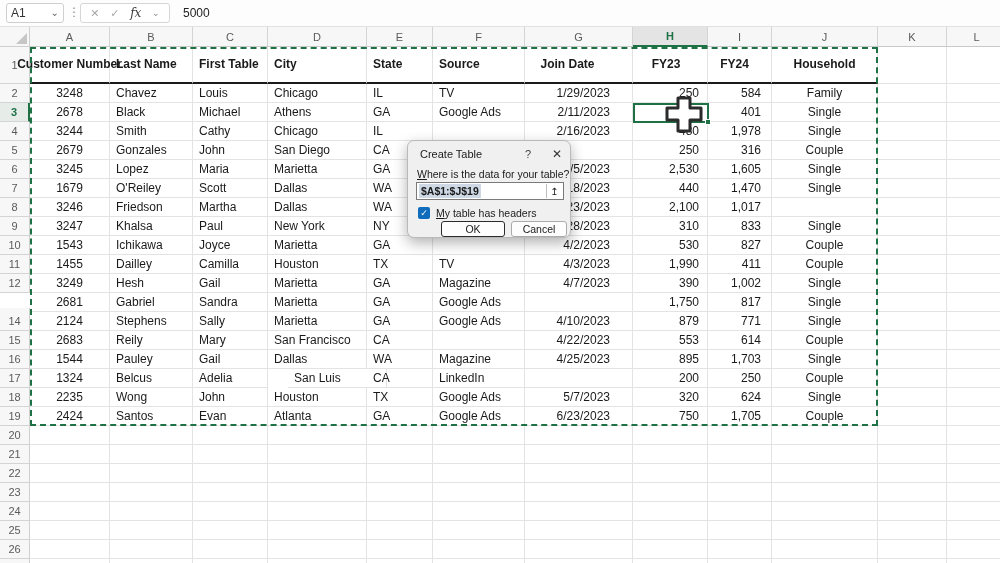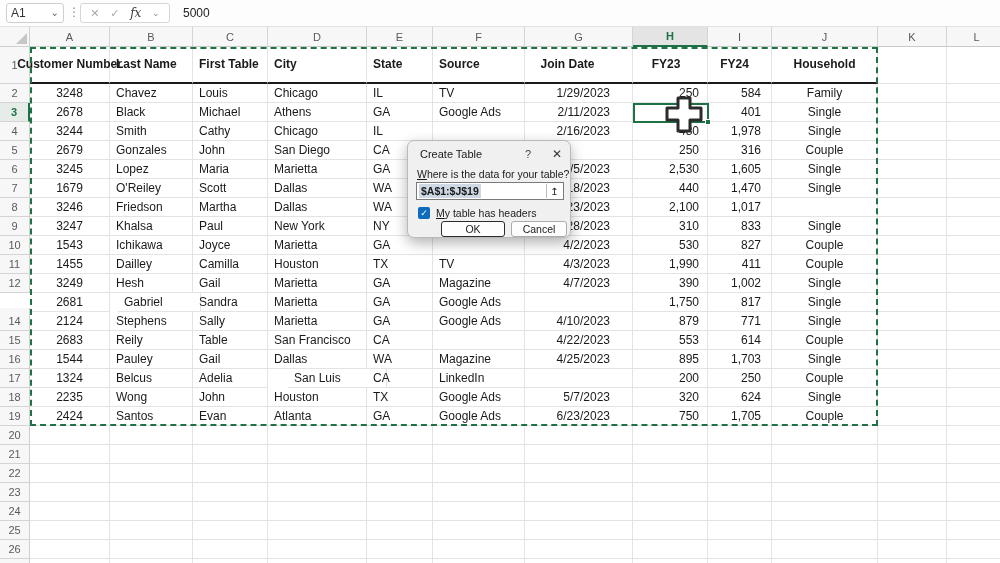--- a/index.html
+++ b/index.html
@@ -296,21 +296,21 @@
       <div class="cell a-l" style="left:268px;top:274px;width:99px;height:19px;padding-right:0px;padding-left:6px;">Marietta</div>
       <div class="cell a-l" style="left:367px;top:274px;width:66px;height:19px;padding-right:0px;padding-left:6px;">GA</div>
       <div class="cell a-l" style="left:433px;top:274px;width:92px;height:19px;padding-right:0px;padding-left:6px;">Magazine</div>
       <div class="cell a-r" style="left:525px;top:274px;width:108px;height:19px;padding-right:22px;padding-left:0px;">4/7/2023</div>
       <div class="cell a-r" style="left:633px;top:274px;width:75px;height:19px;padding-right:8px;padding-left:0px;">390</div>
       <div class="cell a-r" style="left:708px;top:274px;width:64px;height:19px;padding-right:10px;padding-left:0px;">1,002</div>
       <div class="cell a-c" style="left:772px;top:274px;width:106px;height:19px;padding-right:0px;padding-left:0px;">Single</div>
       <div class="cell a-l" style="left:878px;top:274px;width:69px;height:19px;"></div>
       <div class="cell a-l" style="left:947px;top:274px;width:60px;height:19px;"></div>
       <div class="cell a-c" style="left:30px;top:293px;width:80px;height:19px;padding-right:0px;padding-left:0px;">2681</div>
-      <div class="cell a-l" style="left:110px;top:293px;width:83px;height:19px;padding-right:16px;padding-left:6px;margin-left:8px;">Gabriel</div>
+      <div class="cell a-l" style="left:110px;top:293px;width:83px;height:19px;padding-right:16px;padding-left:6px;">Gabriel</div>
       <div class="cell a-l" style="left:193px;top:293px;width:75px;height:19px;padding-right:0px;padding-left:6px;">Sandra</div>
       <div class="cell a-l" style="left:268px;top:293px;width:99px;height:19px;padding-right:0px;padding-left:6px;">Marietta</div>
       <div class="cell a-l" style="left:367px;top:293px;width:66px;height:19px;padding-right:0px;padding-left:6px;">GA</div>
       <div class="cell a-l" style="left:433px;top:293px;width:92px;height:19px;padding-right:0px;padding-left:6px;">Google Ads</div>
       <div class="cell a-r" style="left:525px;top:293px;width:108px;height:19px;padding-right:22px;padding-left:0px;"></div>
       <div class="cell a-r" style="left:633px;top:293px;width:75px;height:19px;padding-right:8px;padding-left:0px;">1,750</div>
       <div class="cell a-r" style="left:708px;top:293px;width:64px;height:19px;padding-right:10px;padding-left:0px;">817</div>
       <div class="cell a-c" style="left:772px;top:293px;width:106px;height:19px;padding-right:0px;padding-left:0px;">Single</div>
       <div class="cell a-l" style="left:878px;top:293px;width:69px;height:19px;"></div>
       <div class="cell a-l" style="left:947px;top:293px;width:60px;height:19px;"></div>
@@ -321,21 +321,21 @@
       <div class="cell a-l" style="left:367px;top:312px;width:66px;height:19px;padding-right:0px;padding-left:6px;">GA</div>
       <div class="cell a-l" style="left:433px;top:312px;width:92px;height:19px;padding-right:0px;padding-left:6px;">Google Ads</div>
       <div class="cell a-r" style="left:525px;top:312px;width:108px;height:19px;padding-right:22px;padding-left:0px;">4/10/2023</div>
       <div class="cell a-r" style="left:633px;top:312px;width:75px;height:19px;padding-right:8px;padding-left:0px;">879</div>
       <div class="cell a-r" style="left:708px;top:312px;width:64px;height:19px;padding-right:10px;padding-left:0px;">771</div>
       <div class="cell a-c" style="left:772px;top:312px;width:106px;height:19px;padding-right:0px;padding-left:0px;">Single</div>
       <div class="cell a-l" style="left:878px;top:312px;width:69px;height:19px;"></div>
       <div class="cell a-l" style="left:947px;top:312px;width:60px;height:19px;"></div>
       <div class="cell a-c" style="left:30px;top:331px;width:80px;height:19px;padding-right:0px;padding-left:0px;">2683</div>
       <div class="cell a-l" style="left:110px;top:331px;width:83px;height:19px;padding-right:0px;padding-left:6px;">Reily</div>
-      <div class="cell a-l" style="left:193px;top:331px;width:75px;height:19px;padding-right:0px;padding-left:6px;">Table</div>
+      <div class="cell a-l" style="left:193px;top:331px;width:75px;height:19px;padding-right:0px;padding-left:6px;">Mary</div>
       <div class="cell a-l" style="left:268px;top:331px;width:99px;height:19px;padding-right:0px;padding-left:6px;">San Francisco</div>
       <div class="cell a-l" style="left:367px;top:331px;width:66px;height:19px;padding-right:0px;padding-left:6px;">CA</div>
       <div class="cell a-l" style="left:433px;top:331px;width:92px;height:19px;padding-right:0px;padding-left:6px;"></div>
       <div class="cell a-r" style="left:525px;top:331px;width:108px;height:19px;padding-right:22px;padding-left:0px;">4/22/2023</div>
       <div class="cell a-r" style="left:633px;top:331px;width:75px;height:19px;padding-right:8px;padding-left:0px;">553</div>
       <div class="cell a-r" style="left:708px;top:331px;width:64px;height:19px;padding-right:10px;padding-left:0px;">614</div>
       <div class="cell a-c" style="left:772px;top:331px;width:106px;height:19px;padding-right:0px;padding-left:0px;">Couple</div>
       <div class="cell a-l" style="left:878px;top:331px;width:69px;height:19px;"></div>
       <div class="cell a-l" style="left:947px;top:331px;width:60px;height:19px;"></div>
       <div class="cell a-c" style="left:30px;top:350px;width:80px;height:19px;padding-right:0px;padding-left:0px;">1544</div>

